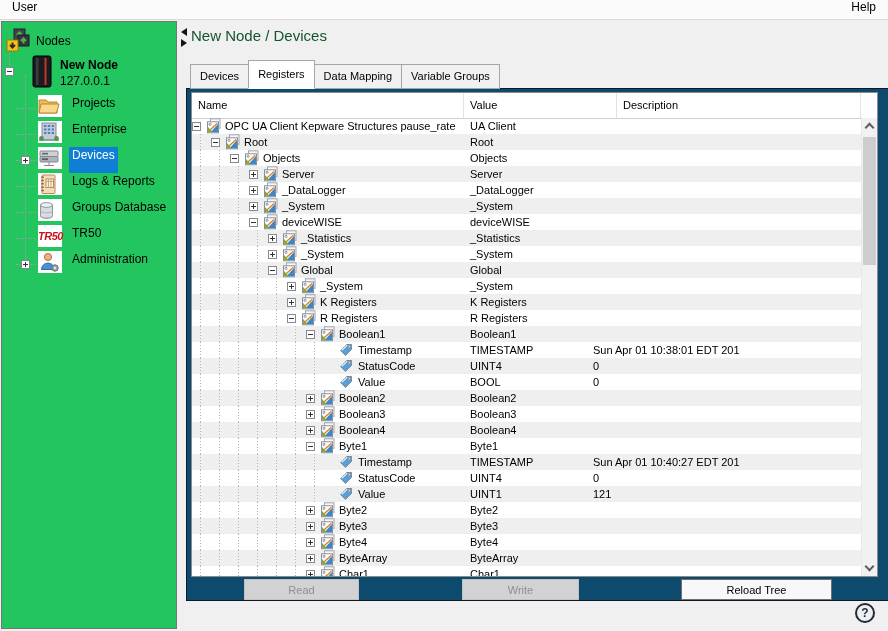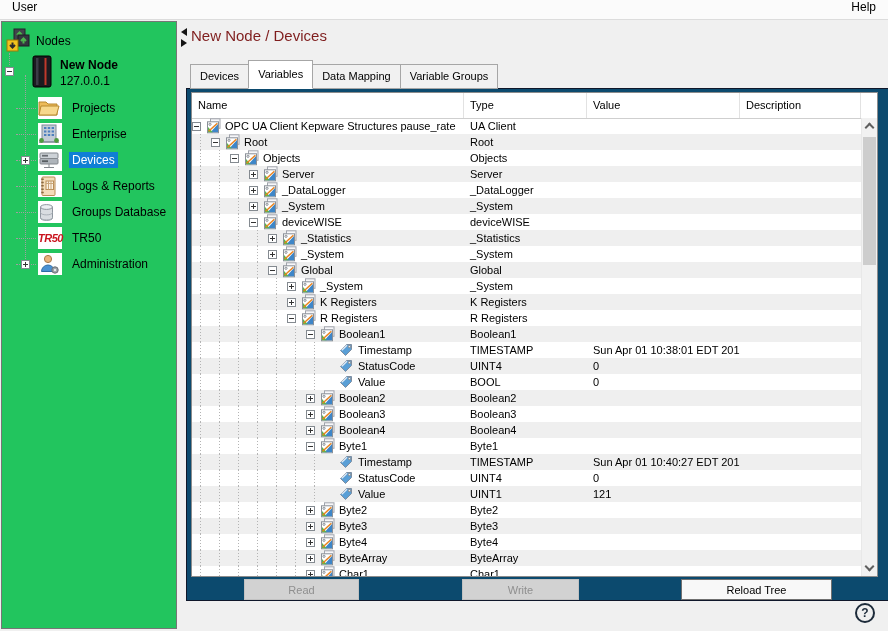--- a/index.html
+++ b/index.html
@@ -18,38 +18,38 @@
   .side-head-icon{position:absolute;left:4px;top:6px;width:24px;height:24px}
   .side-head-label{position:absolute;left:34px;top:12px}
   .root-exp{position:absolute;left:3px;top:43px}
   .root-icon{position:absolute;left:28px;top:33px;width:24px;height:34px}
   .root-title{position:absolute;left:58px;top:36px;font-weight:bold}
   .root-sub{position:absolute;left:58px;top:52px}
   .vg{position:absolute;border-left:1px dotted #a0a0a0;width:0}
   .vg1{left:7px;top:31px;height:12px}
   .vg2{left:23px;top:53px;height:190px}
   #side-items{position:absolute;left:0;top:73px;right:1px}
-  .side-item{height:26px;display:flex;align-items:center;padding-left:36px;position:relative;cursor:default}
+  .side-item{height:26px;display:flex;padding-left:36px;position:relative;cursor:default}
   .side-item::before{content:'';position:absolute;left:14px;top:13px;width:20px;border-top:1px dotted #a0a0a0}
   .side-item .sicon{width:24px;height:22px;flex:none;display:flex;align-items:center;justify-content:flex-start;position:relative;z-index:2;background:#fff}
   .side-item .lab{margin-left:7px;padding:1px 3px;white-space:nowrap}
   .side-item .lab.sel{background:#0f7fd5;color:#fff}
   .tr50logo{font-weight:bold;font-style:italic;color:#c9141e;font-size:11px;letter-spacing:-0.5px}
   
   .exp{width:7px;height:7px;border:1px solid #848a90;background:#fff;position:relative;flex:none;display:inline-block}
   .exp::before{content:'';position:absolute;left:1px;right:1px;top:3px;height:1px;background:#333}
   .exp.plus::after{content:'';position:absolute;top:1px;bottom:1px;left:3px;width:1px;background:#333}
   .side-exp{position:absolute;left:19px;top:9px;z-index:3}
   
   .tri{position:absolute;width:0;height:0}
   .tri-left{left:181px;top:28px;border-top:4px solid transparent;border-bottom:4px solid transparent;border-right:6px solid #141414}
   .tri-right{left:181px;top:39px;border-top:4px solid transparent;border-bottom:4px solid transparent;border-left:6px solid #141414}
   
   .main{position:absolute;left:186px;top:21px;width:702px;height:610px}
-  .page-title{position:absolute;left:5px;top:6px;font-size:15px;color:#7f1d1d}
+  .page-title{position:absolute;left:5px;top:6px;font-size:15px;color:#14532d}
   #tabs{position:absolute;left:4px;top:40px;height:28px;display:flex;align-items:flex-end;z-index:5}
   .tab{font-size:11px;line-height:23px;padding:0 9px;background:#f1f1f1;border:1px solid #a6a6a6;cursor:default;white-space:nowrap}
   .tab + .tab{margin-left:-1px}
   .tab.active{background:#fff;line-height:27px;border-bottom-color:#fff;position:relative;z-index:6}
   .tabpage{position:absolute;left:0;top:67px;width:808px;height:513px;border:1px solid #0f172a;
            background:#0c4a6e;box-sizing:border-box}
   
   .vtable{position:absolute;left:4px;top:3px;width:687px;height:485px;background:#fff;
           border:1px solid #8c8c8c;box-sizing:border-box}
   .thead{position:absolute;left:0;top:0;right:0;height:25px;display:flex;background:#fff;
@@ -213,30 +213,29 @@
 </div>
 
 <span class="tri tri-left"></span>
 <span class="tri tri-right"></span>
 
 <div class="main">
   <div class="page-title">New Node / Devices</div>
 
   <div id="tabs">
       <div class="tab">Devices</div>
-      <div class="tab active">Variables</div>
+      <div class="tab active">Registers</div>
       <div class="tab">Data Mapping</div>
       <div class="tab">Variable Groups</div>
     </div>
 
   <div class="tabpage">
     <div class="vtable">
       <div class="thead">
         <div class="th col-name">Name</div>
-        <div class="th col-type">Type</div>
         <div class="th col-value">Value</div>
         <div class="th col-desc">Description</div>
         <div class="th sbstub"></div>
       </div>
       <div id="rows">
           <div class="trow">
             <div class="td col-name">
               <span class="exp "></span>
               <span class="tagicon">
                 <svg width="16" height="16" viewBox="0 0 16 16">

